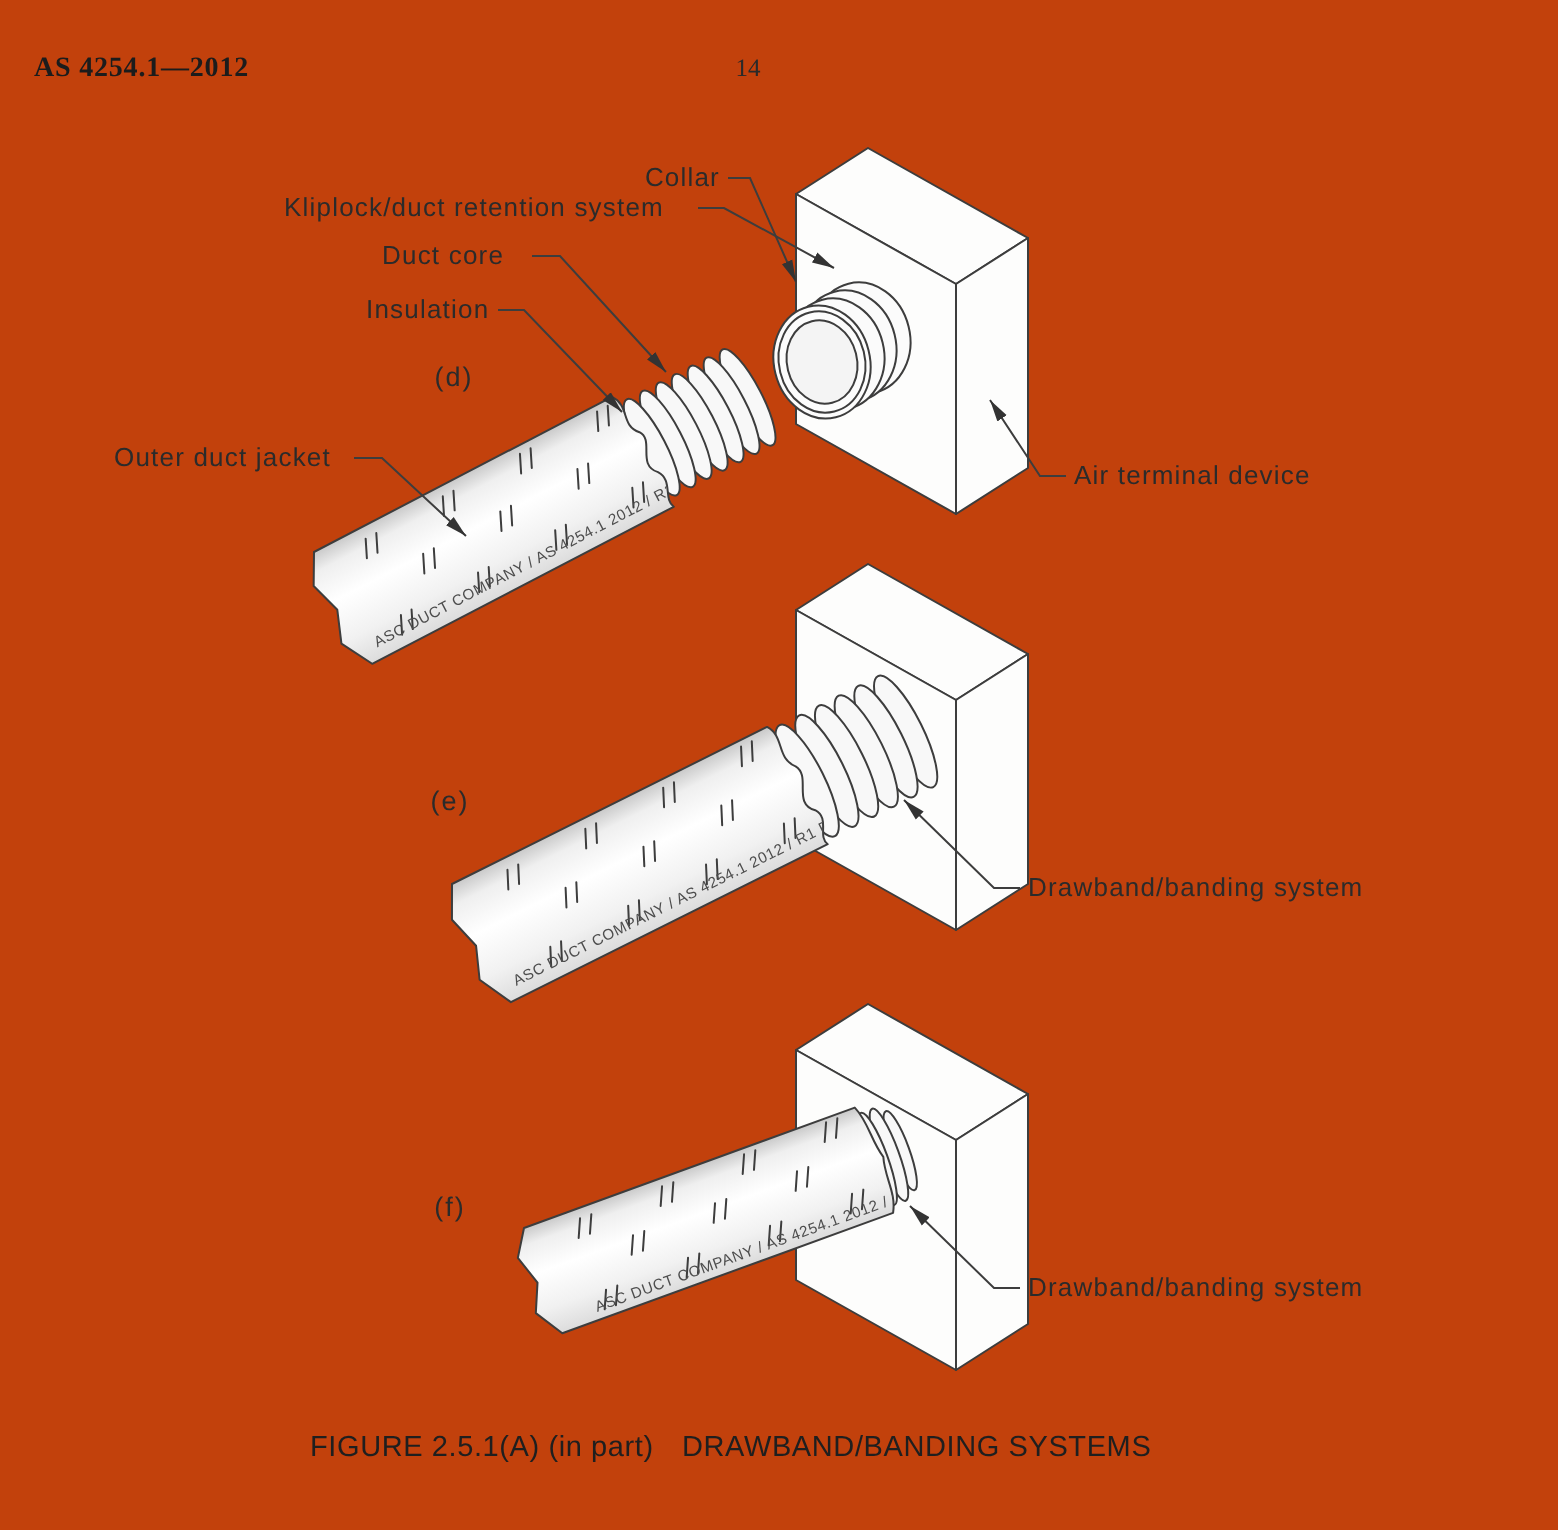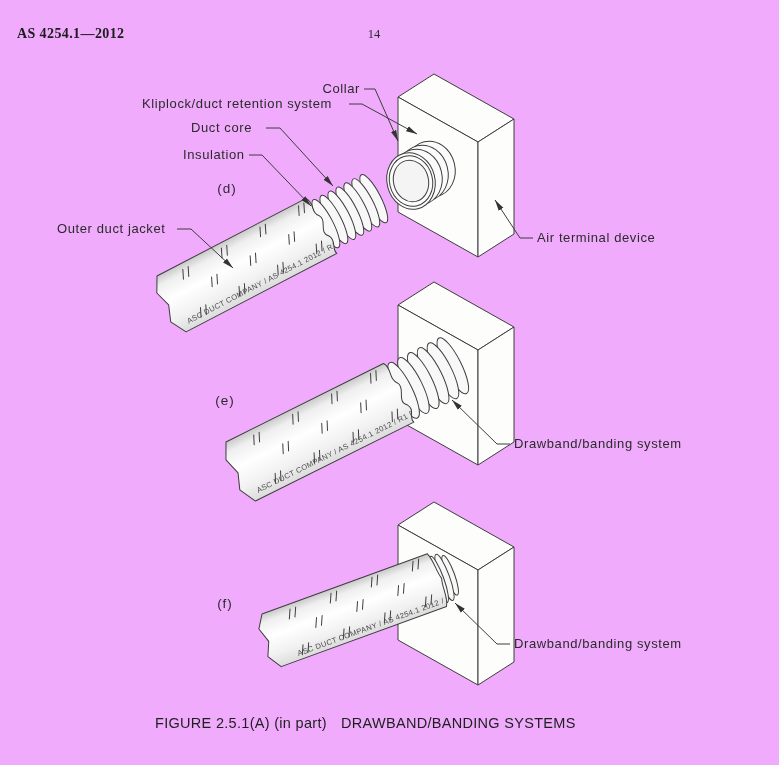--- a/index.html
+++ b/index.html
@@ -1,17 +1,17 @@
 <!DOCTYPE html>
 <html><head>
 <meta charset="utf-8">
 <style>
   html,body{margin:0;padding:0;}
   body{background:#ffffff;width:779px;height:765px;overflow:hidden;}
-  .page{position:relative;width:779px;height:765px;background:#f0abfc;}
+  .page{position:relative;width:779px;height:765px;background:#c2410c;}
   svg text{font-family:"Liberation Sans","DejaVu Sans",sans-serif;}
   .hdr{font-family:"Liberation Serif","DejaVu Serif",serif;font-weight:bold;font-size:14px;letter-spacing:.4px;fill:#1c1c1c;}
   .pagenum{font-family:"Liberation Serif","DejaVu Serif",serif;font-size:12.5px;fill:#2a2a2a;}
   .label{font-size:13px;letter-spacing:.6px;fill:#2b2b2b;}
   .idx{font-size:13.5px;letter-spacing:1px;fill:#2b2b2b;}
   .caption{font-size:14.5px;letter-spacing:.3px;fill:#1f1f1f;}
   .ductmark{font-size:7.6px;letter-spacing:.35px;fill:#4d4d4d;}
   .face{fill:#fdfdfc;stroke:#3d3d3d;stroke-width:1;stroke-linejoin:round;}
   .ring{fill:#f8f8f8;stroke:#3d3d3d;stroke-width:1;}
   .collarEl{stroke:#3d3d3d;stroke-width:1;}

